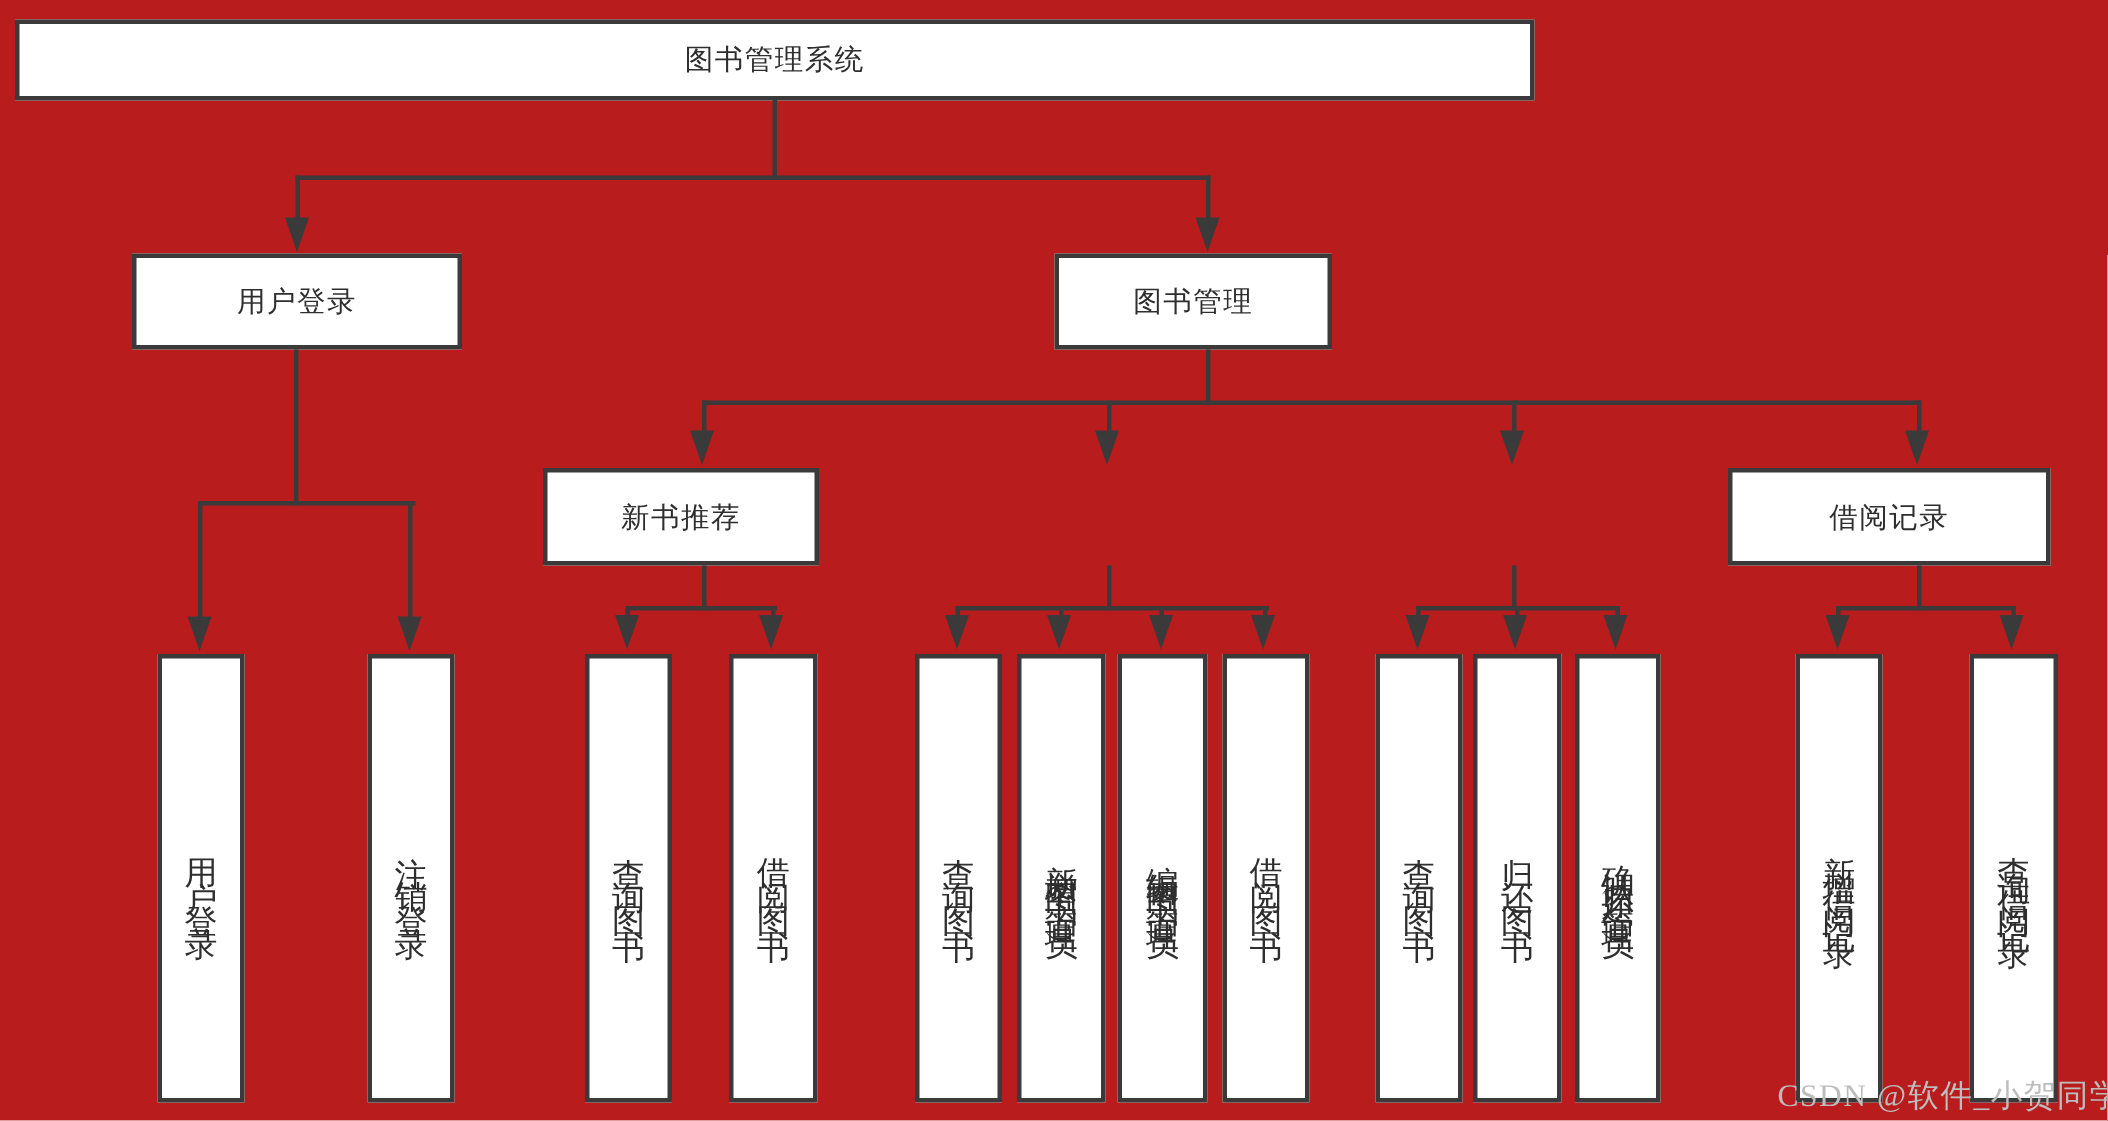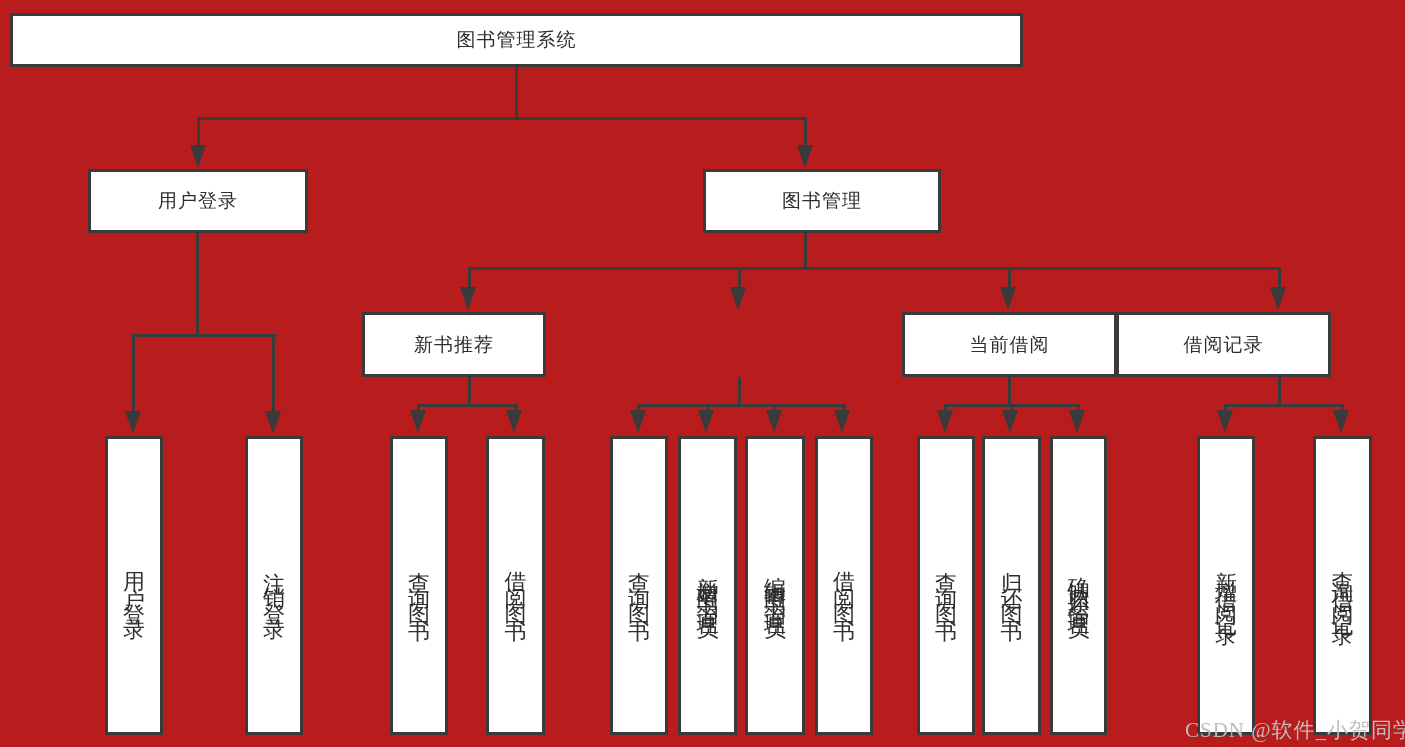--- a/index.html
+++ b/index.html
@@ -60,21 +60,21 @@
   <div class="linev" style="left:515px;top:66px;height:53px"></div>
   <div class="lineh" style="left:197px;top:117px;width:610px"></div>
   <div class="linev" style="left:197px;top:117px;height:32px"></div>
   <div class="arrow" style="left:190px;top:145px"></div>
   <div class="linev" style="left:804px;top:117px;height:32px"></div>
   <div class="arrow" style="left:797px;top:145px"></div>
 
   <div class="node hnode" style="left:88px;top:169px;width:220px;height:64px">
     <span>用户登录</span>
   </div>
-  <div class="node hnode" style="left:703px;top:169px;width:238px;height:64px">
+  <div class="node hnode" style="left:703px;top:169px;width:185px;height:64px">
     <span>图书管理</span>
   </div>
 
   <div class="linev" style="left:196px;top:233px;height:104px"></div>
   <div class="lineh" style="left:132px;top:334px;width:145px"></div>
   <div class="linev" style="left:132px;top:334px;height:80px"></div>
   <div class="arrow" style="left:125px;top:411px"></div>
   <div class="linev" style="left:272px;top:334px;height:80px"></div>
   <div class="arrow" style="left:265px;top:411px"></div>
 
@@ -85,24 +85,21 @@
   <div class="linev" style="left:738px;top:267px;height:24px"></div>
   <div class="arrow" style="left:730px;top:287px"></div>
   <div class="linev" style="left:1008px;top:267px;height:24px"></div>
   <div class="arrow" style="left:1000px;top:287px"></div>
   <div class="linev" style="left:1278px;top:267px;height:24px"></div>
   <div class="arrow" style="left:1270px;top:287px"></div>
 
   <div class="node hnode" style="left:362px;top:312px;width:184px;height:65px">
     <span>新书推荐</span>
   </div>
-  <div class="node hnode" style="left:902px;top:312px;width:215px;height:65px">
-    <span>当前借阅</span>
-  </div>
-  <div class="node hnode" style="left:1116px;top:312px;width:215px;height:65px">
+  <div class="node hnode" style="left:1152px;top:312px;width:215px;height:65px">
     <span>借阅记录</span>
   </div>
 
   <div class="linev" style="left:468px;top:377px;height:30px"></div>
   <div class="lineh" style="left:417px;top:404px;width:101px"></div>
   <div class="linev" style="left:417px;top:404px;height:10px"></div>
   <div class="arrow" style="left:410px;top:410px"></div>
   <div class="linev" style="left:514px;top:404px;height:10px"></div>
   <div class="arrow" style="left:506px;top:410px"></div>
 

